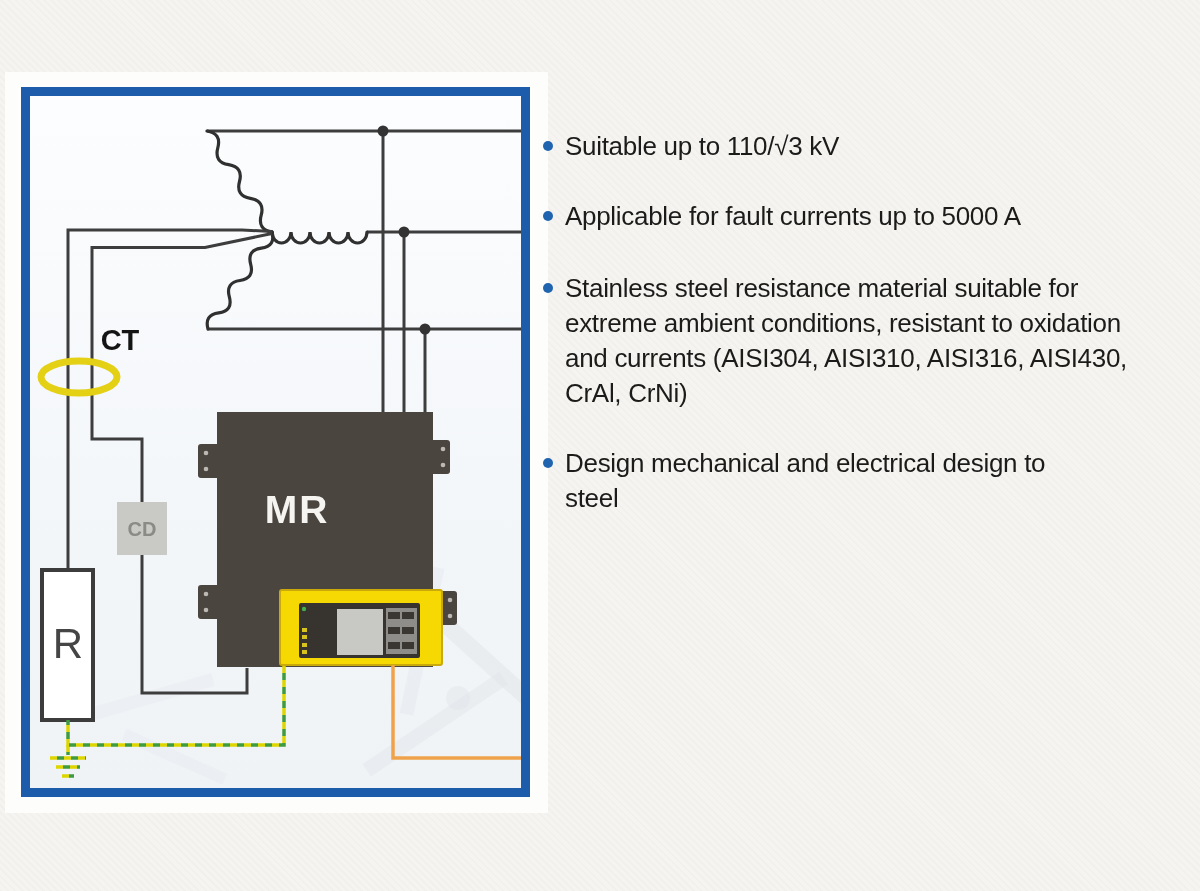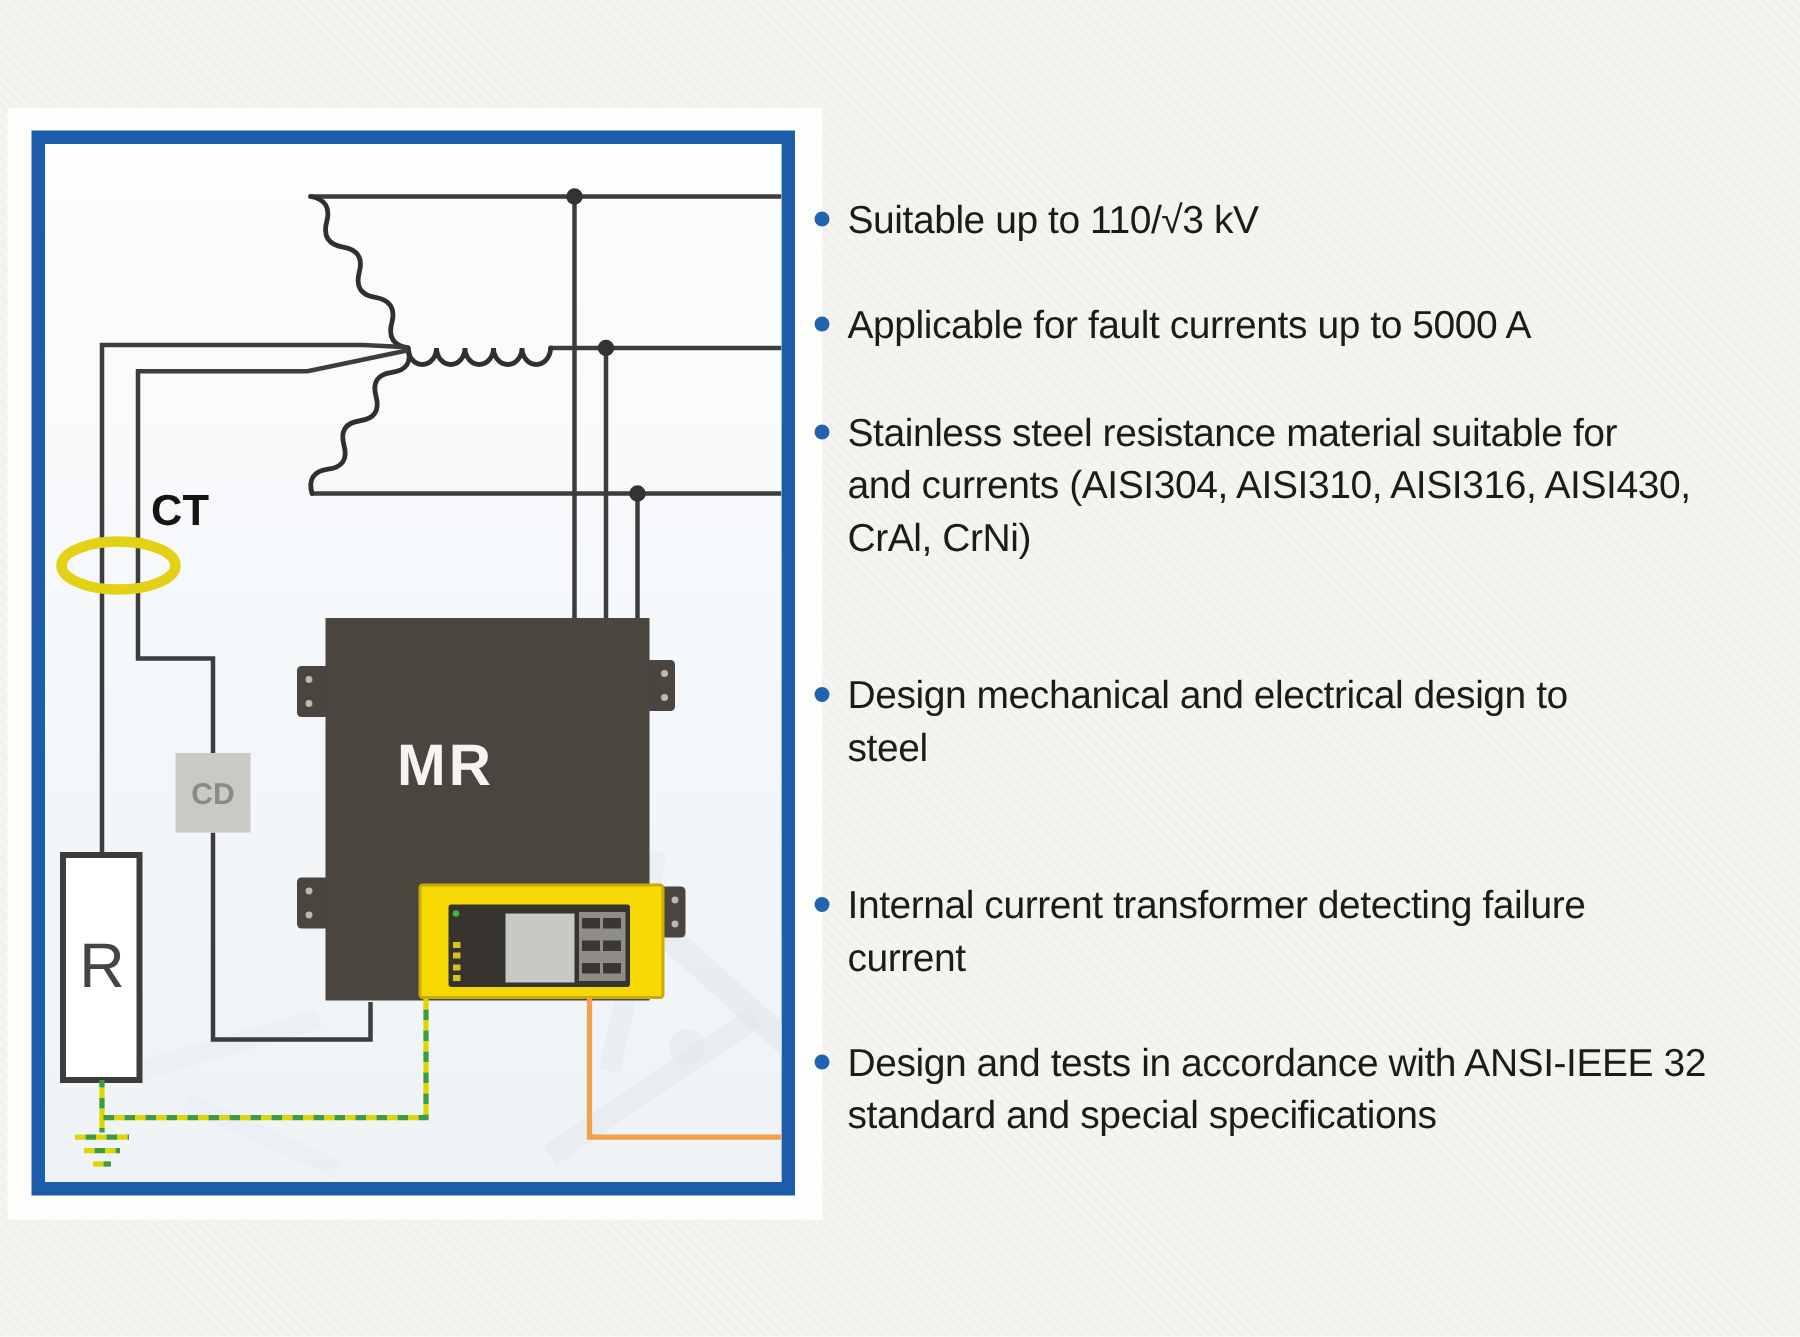--- a/index.html
+++ b/index.html
@@ -163,36 +163,27 @@
     </div>
 
     <div class="bullet-item" style="top:199px">
       <span class="bullet-dot"></span>
       <div class="bullet-line">Applicable for fault currents up to 5000 A</div>
     </div>
 
     <div class="bullet-item" style="top:271px">
       <span class="bullet-dot"></span>
       <div class="bullet-line">Stainless steel resistance material suitable for</div>
+      <div class="bullet-line">extreme ambient conditions, resistant to oxidation</div>
       <div class="bullet-line">and currents (AISI304, AISI310, AISI316, AISI430,</div>
       <div class="bullet-line">CrAl, CrNi)</div>
     </div>
 
     <div class="bullet-item" style="top:446px">
       <span class="bullet-dot"></span>
       <div class="bullet-line">Design mechanical and electrical design to</div>
       <div class="bullet-line">steel</div>
     </div>
 
-    <div class="bullet-item" style="top:586px">
-      <span class="bullet-dot"></span>
-      <div class="bullet-line">Internal current transformer detecting failure</div>
-      <div class="bullet-line">current</div>
-    </div>
 
-    <div class="bullet-item" style="top:691px">
-      <span class="bullet-dot"></span>
-      <div class="bullet-line">Design and tests in accordance with ANSI-IEEE 32</div>
-      <div class="bullet-line">standard and special specifications</div>
-    </div>
 
   </div>
 </div>
 
 </body></html>

